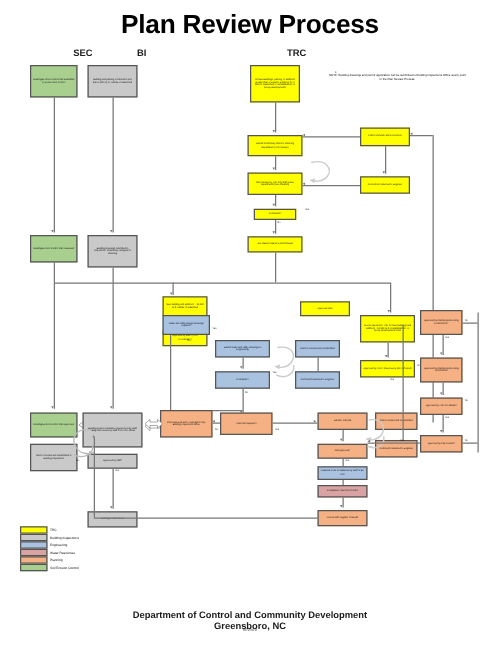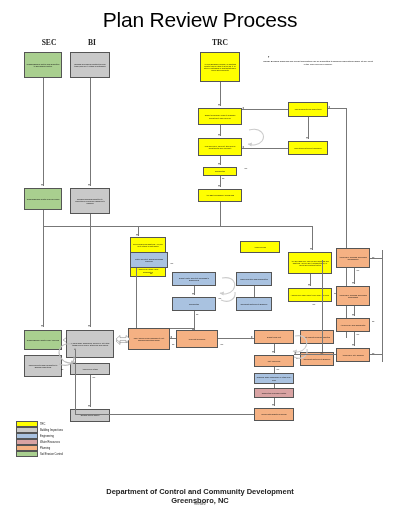--- a/index.html
+++ b/index.html
@@ -11,29 +11,28 @@
     color:#000;
     overflow:hidden;
     position:relative;
   }
   #sheet{position:absolute;inset:0;}
 
   
   .title{
     position:absolute;left:0;right:0;top:8px;
     text-align:center;
-    font-size:21px;font-weight:normal;
+    font-size:21px;font-weight:bold;
     letter-spacing:-0.2px;
   }
   .col-head{
     position:absolute;
     font-size:7.5px;font-weight:bold;
-    text-align:center;
+    text-align:right;
     color:#222;
-    font-family:Liberation Serif, serif;
   }
 
   
   .node{
     position:absolute;
     box-sizing:border-box;
     border:0.7px solid #555;
     font-size:1.85px;
     line-height:1.22;
     text-align:center;

